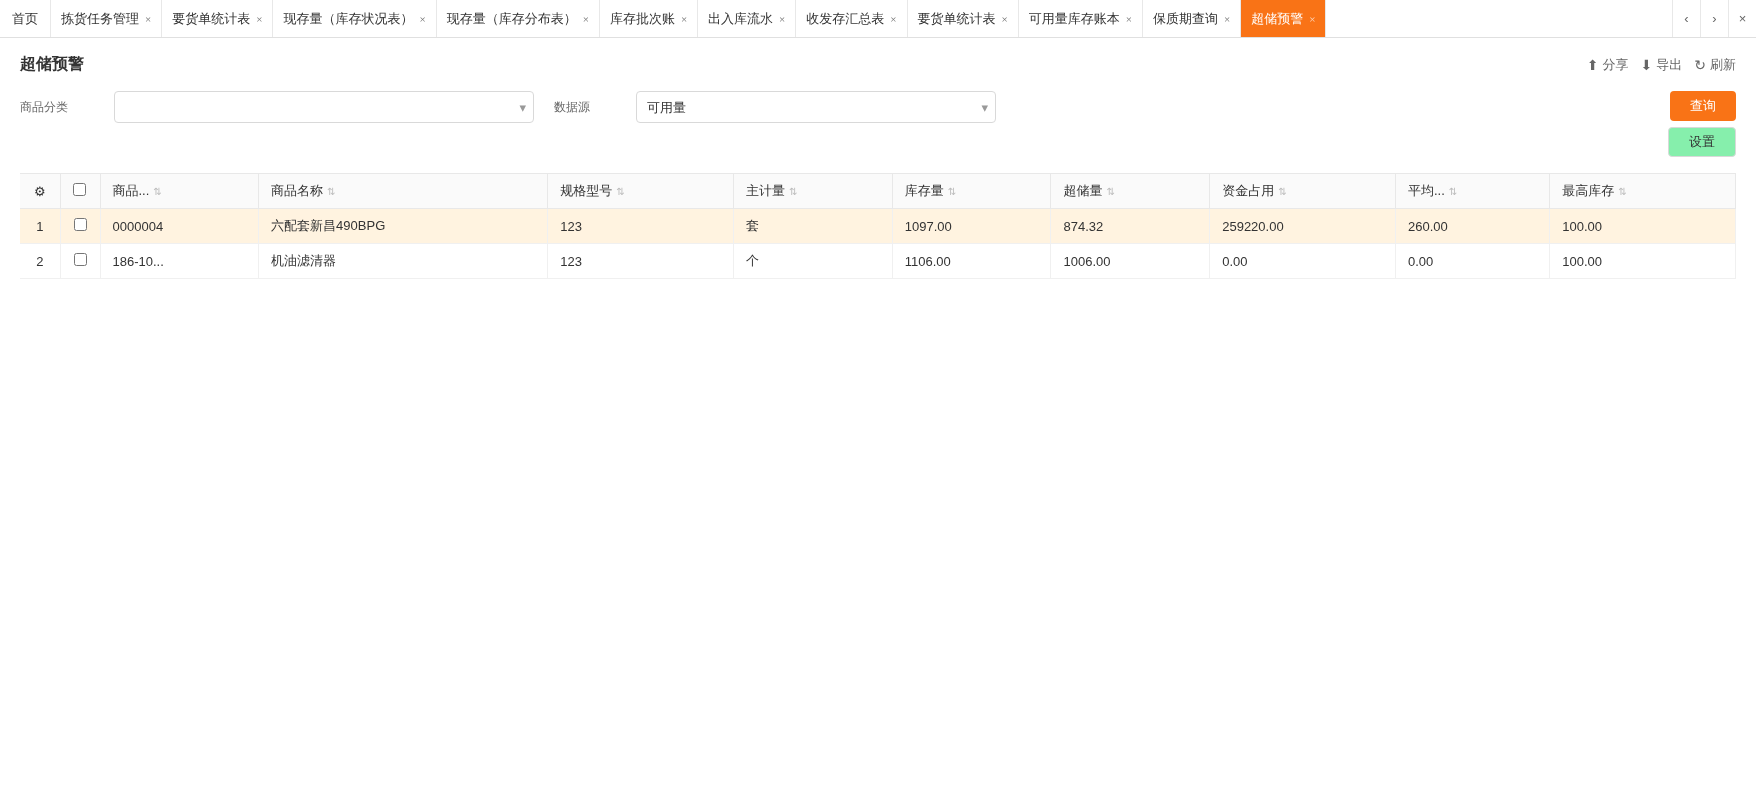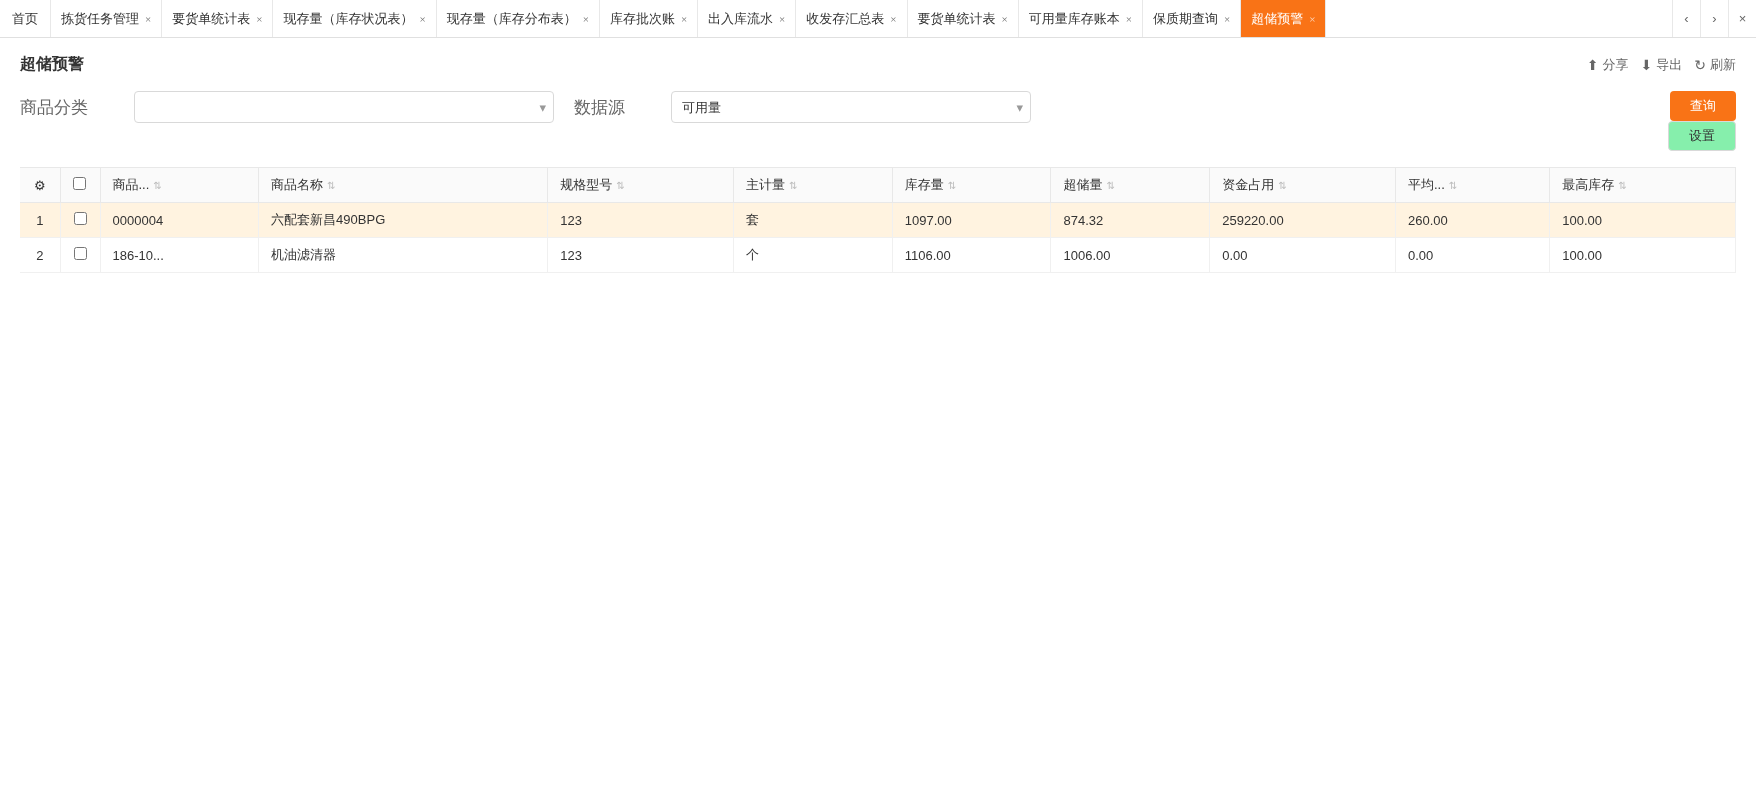--- a/index.html
+++ b/index.html
@@ -97,21 +97,21 @@
       color: #666;
       font-size: 13px;
     }
     .filter-group {
       display: flex;
       align-items: center;
       gap: 8px;
     }
     .filter-label {
       color: #666;
-      font-size: 17px;
+      font-size: 12px;
       white-space: nowrap;
     }
     .filter-select {
       width: 420px;
       height: 32px;
       border: 1px solid #d9d9d9;
       border-radius: 4px;
       padding: 0 30px 0 10px;
       font-size: 13px;
       color: #333;
@@ -164,20 +164,21 @@
       border: 1px solid #d9d9d9;
       border-radius: 4px;
       padding: 5px 20px;
       font-size: 13px;
       cursor: pointer;
     }
 
     .filter-right {
       display: flex;
       flex-direction: column;
+      gap: 6px;
       margin-left: auto;
     }
 
     
     .data-table {
       width: 100%;
       border-collapse: collapse;
       font-size: 13px;
     }
     .data-table thead tr {

